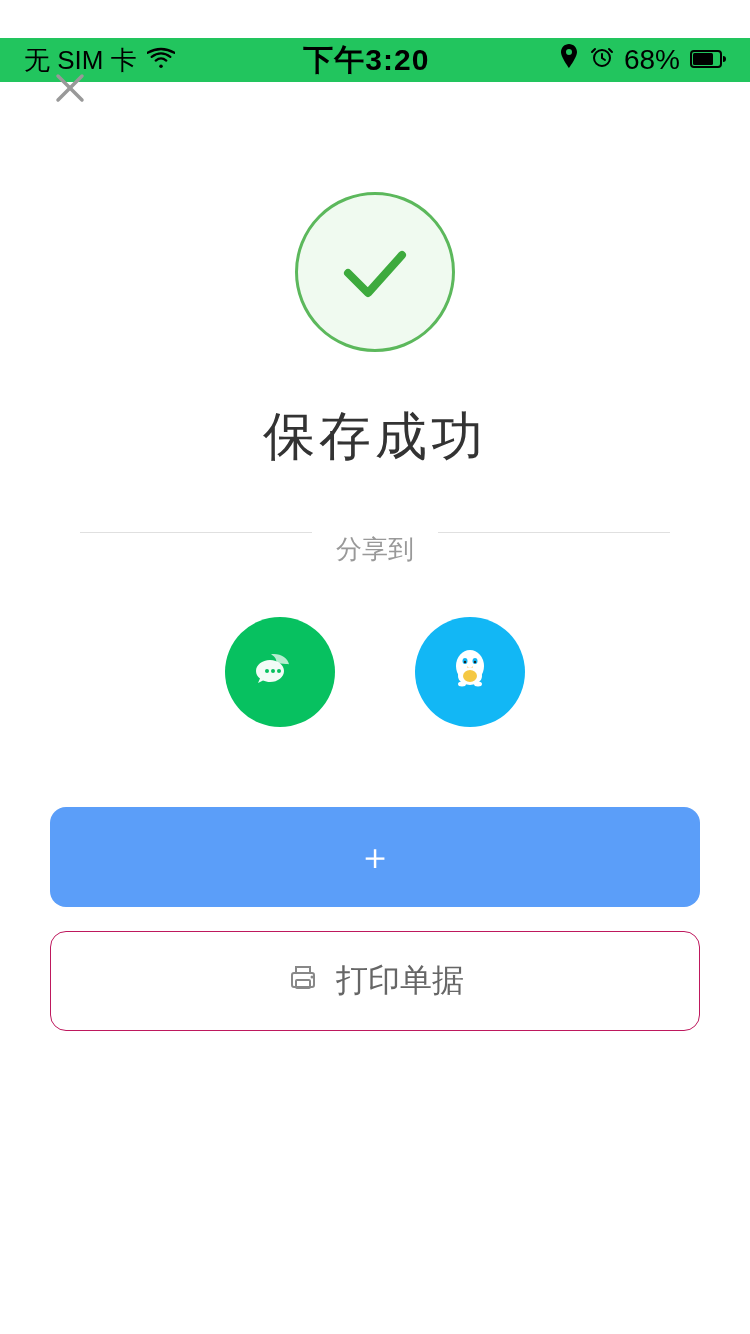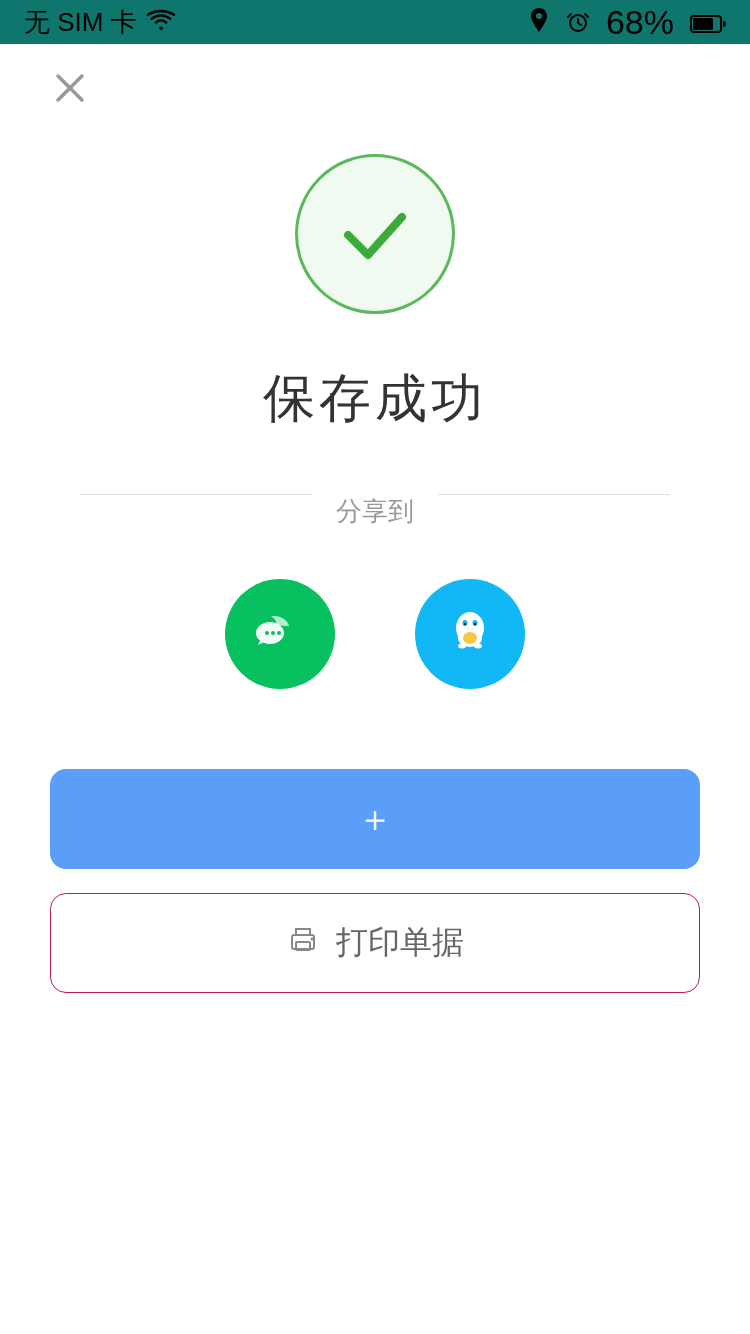--- a/index.html
+++ b/index.html
@@ -10,49 +10,50 @@
       min-height: 1334px;
       background: #ffffff;
       font-family: -apple-system, "PingFang SC", "Helvetica Neue", Arial, sans-serif;
       position: relative;
     }
 
     
     .status-bar {
       width: 100%;
       height: 44px;
-      background: #0f766e;
+      background: #22c55e;
       display: flex;
       align-items: center;
       justify-content: space-between;
       padding: 0 24px;
       font-size: 28px;
       font-weight: 500;
+      margin-top: 38px;
     }
 
     .status-left {
       display: flex;
       align-items: center;
       gap: 10px;
       font-size: 26px;
       color: #000;
     }
 
     .status-center {
       font-size: 30px;
       font-weight: 600;
       color: #000;
       letter-spacing: 1px;
     }
 
     .status-right {
       display: flex;
       align-items: center;
-      gap: 16px;
-      font-size: 34px;
+      gap: 10px;
+      font-size: 28px;
       color: #000;
     }
 
     
     .close-btn {
       position: absolute;
       top: 58px;
       left: 40px;
       width: 60px;
       height: 60px;
@@ -196,20 +197,21 @@
 
     <span>
       <svg viewBox="0 0 24 18" width="28" height="22" fill="none">
         <path d="M12 14.5 a1.5 1.5 0 1 1 0 3 a1.5 1.5 0 0 1 0-3z" fill="#000"></path>
         <path d="M7.5 11.2 Q12 7.5 16.5 11.2" stroke="#000" stroke-width="2" fill="none" stroke-linecap="round"></path>
         <path d="M4 8 Q12 2 20 8" stroke="#000" stroke-width="2" fill="none" stroke-linecap="round"></path>
         <path d="M0.5 4.5 Q12 -2 23.5 4.5" stroke="#000" stroke-width="2" fill="none" stroke-linecap="round"></path>
       </svg>
     </span>
   </div>
+  <div class="status-center">下午3:20</div>
   <div class="status-right">
 
     <span>
       <svg width="22" height="26" viewBox="0 0 22 26" fill="none">
         <path d="M11 0C6.58 0 3 3.58 3 8c0 5.25 8 16 8 16s8-10.75 8-16c0-4.42-3.58-8-8-8zm0 11a3 3 0 1 1 0-6 3 3 0 0 1 0 6z" fill="#000"></path>
       </svg>
     </span>
 
     <span>
       <svg width="24" height="24" viewBox="0 0 24 24" fill="none">

